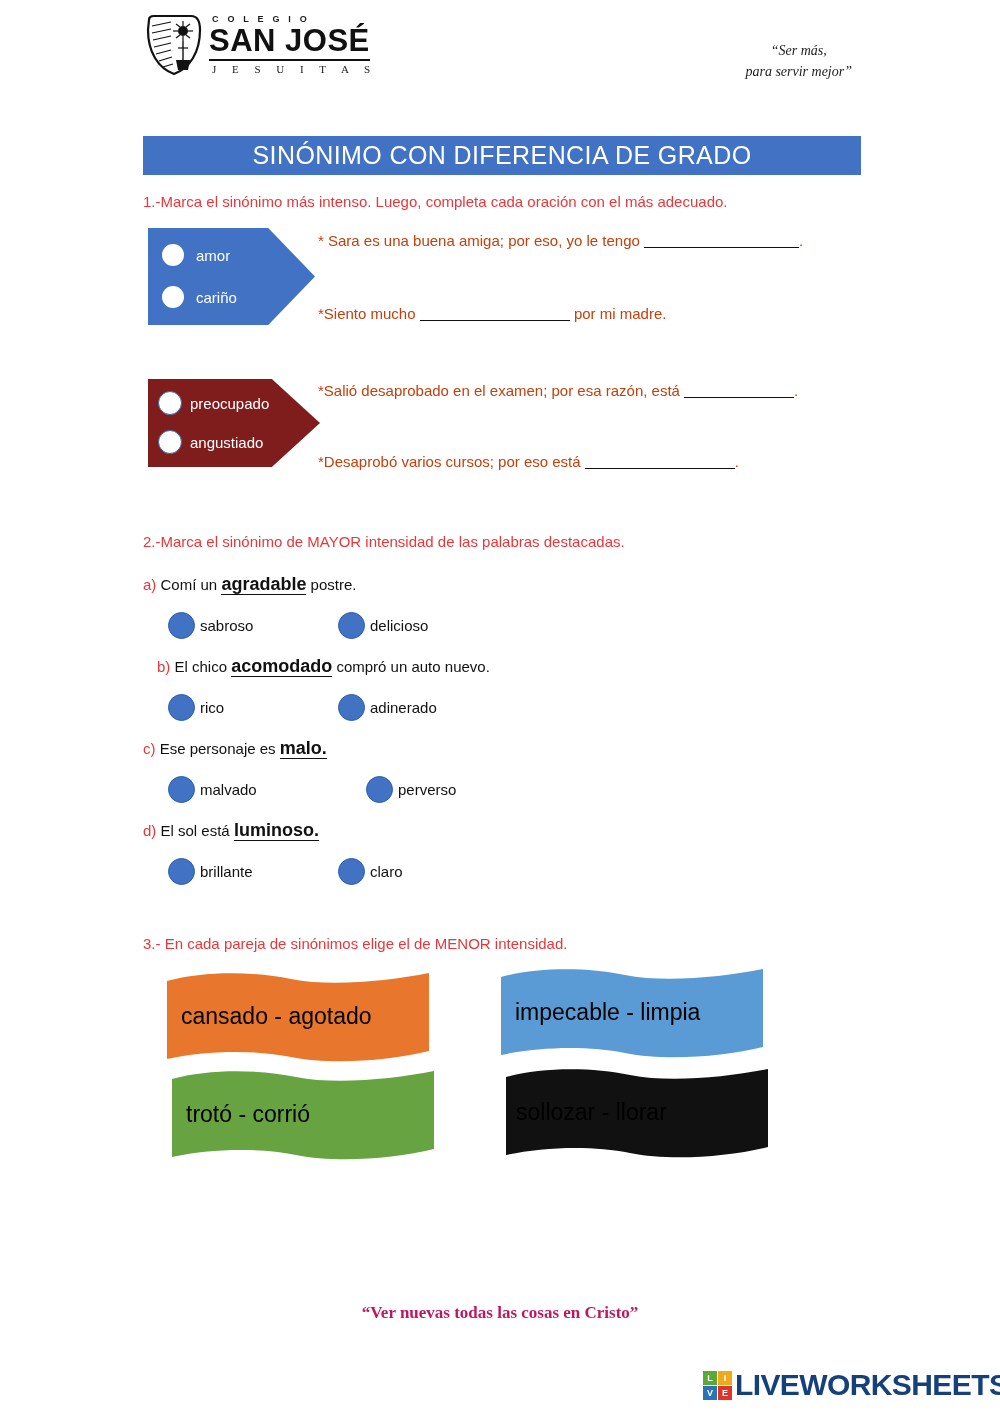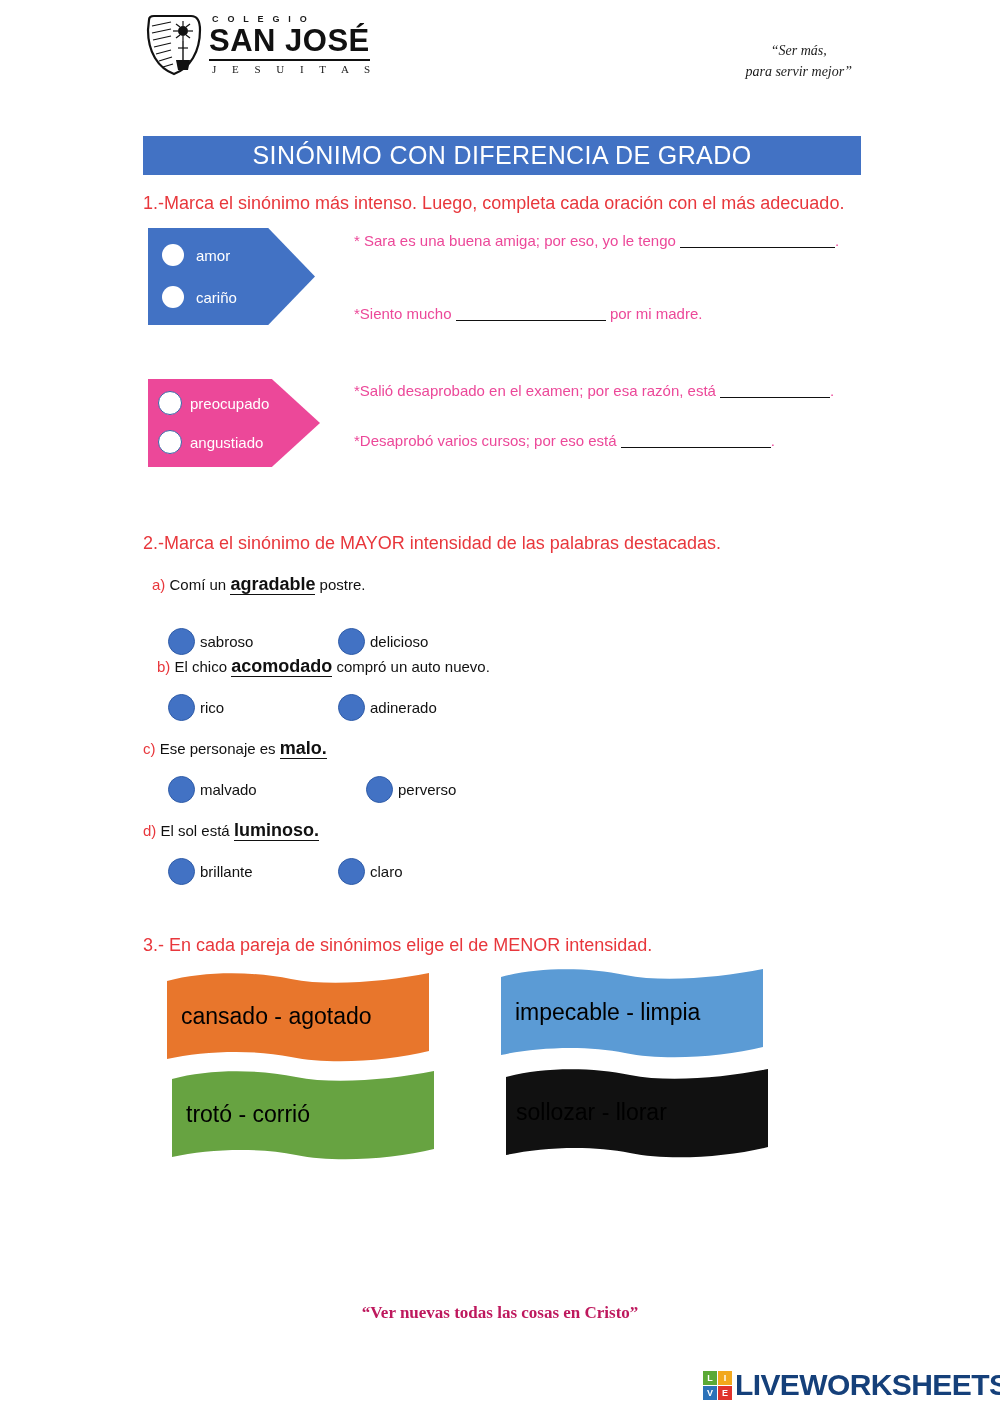--- a/index.html
+++ b/index.html
@@ -41,81 +41,81 @@
   .title-banner {
     position:absolute; left:143px; top:136px; width:718px; height:39px;
     background:#4272C4;
     display:flex; align-items:center; justify-content:center;
   }
   .title-banner span {
     color:#ffffff; font-size:25px; letter-spacing:0.4px; font-weight:400;
   }
 
   
-  .instr { position:absolute; color:#E8373C; font-size:18px; }
+  .instr { position:absolute; color:#E8373C; font-size:15px; }
   #instr1 { left:143px; top:193px; }
   #instr2 { left:143px; top:533px; }
   #instr3 { left:143px; top:935px; }
 
   
   .arrow-box {
     position:absolute;
     clip-path:polygon(0 0, 72% 0, 100% 50%, 72% 100%, 0 100%);
   }
   #arrow-blue {
     left:148px; top:228px; width:167px; height:97px; background:#4272C4;
   }
   #arrow-orange {
-    left:148px; top:379px; width:172px; height:88px; background:#ec4899;
+    left:148px; top:379px; width:172px; height:88px; background:#7f1d1d;
   }
   .arrow-row {
     position:absolute; display:flex; align-items:center;
   }
   .radio-open {
     width:22px; height:22px; border-radius:50%;
     background:#ffffff; flex:0 0 auto;
   }
   .radio-open.ringed { border:1.5px solid #3a66a8; }
   .arrow-label {
     color:#ffffff; font-size:15px; margin-left:12px; white-space:nowrap;
   }
   #arrow-blue .arrow-row.r1 { left:14px; top:16px; }
   #arrow-blue .arrow-row.r2 { left:14px; top:58px; }
   #arrow-orange .arrow-row.r1 { left:10px; top:12px; }
   #arrow-orange .arrow-row.r2 { left:10px; top:51px; }
   #arrow-orange .arrow-label { margin-left:8px; }
 
   
   .sentence {
-    position:absolute; font-size:15px; color:#ec4899; white-space:nowrap;margin-left:36px;
+    position:absolute; font-size:15px; color:#c2410c; white-space:nowrap;
   }
   .blank { display:inline-block; border-bottom:1.1px solid #111; vertical-align:-2px; }
 
   #s1 { left:318px; top:232px; }
   #s2 { left:318px; top:305px; }
   #s3 { left:318px; top:382px; }
-  #s4 { left:318px; top:432px; }
+  #s4 { left:318px; top:453px; }
 
   
   .q-line { position:absolute; font-size:15px; color:#111; white-space:nowrap; }
   .q-marker { color:#E8373C; }
   .q-bold {
     font-weight:bold; font-size:18px;
     border-bottom:1.6px solid #111; padding-bottom:0px;
   }
   .opt-row { position:absolute; display:flex; align-items:center; }
   .opt { display:flex; align-items:center; }
   .radio-filled {
     width:25px; height:25px; border-radius:50%;
     background:#4272C4; border:1px solid #2f5ca8; flex:0 0 auto;
   }
   .opt-label { font-size:15px; color:#111; margin-left:5px; white-space:nowrap; }
 
-  #qa  { left:152px; top:574px;text-align:center; }
-  #qa-opts { left:168px; top:612px;margin-top:16px; }
+  #qa  { left:143px; top:574px;text-align:center; }
+  #qa-opts { left:168px; top:612px; }
   #qb  { left:157px; top:656px; }
   #qb-opts { left:168px; top:694px; }
   #qc  { left:143px; top:738px; }
   #qc-opts { left:168px; top:776px;gap:28px; }
   #qd  { left:143px; top:820px; }
   #qd-opts { left:168px; top:858px; }
   .opt-row .opt:nth-child(1) { width:170px; }
 
   
   .flag { position:absolute; }

